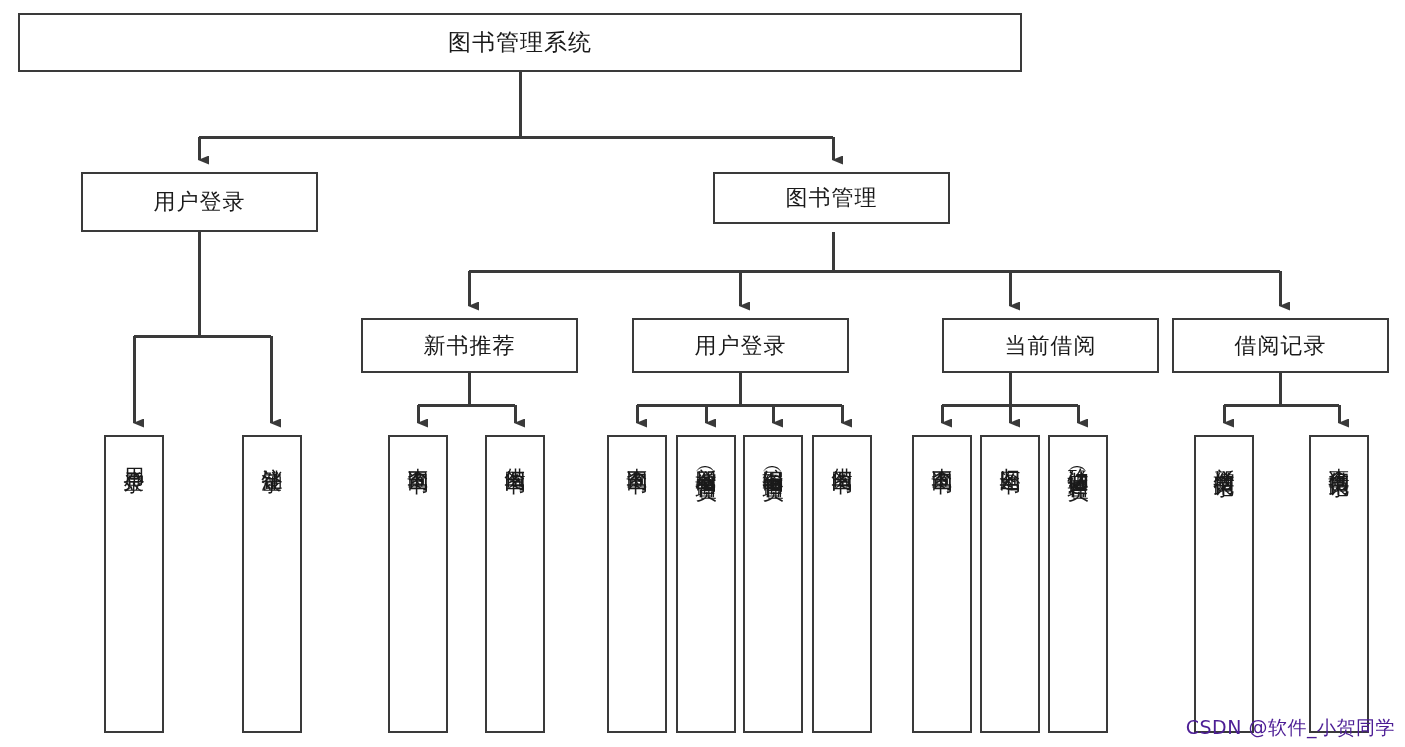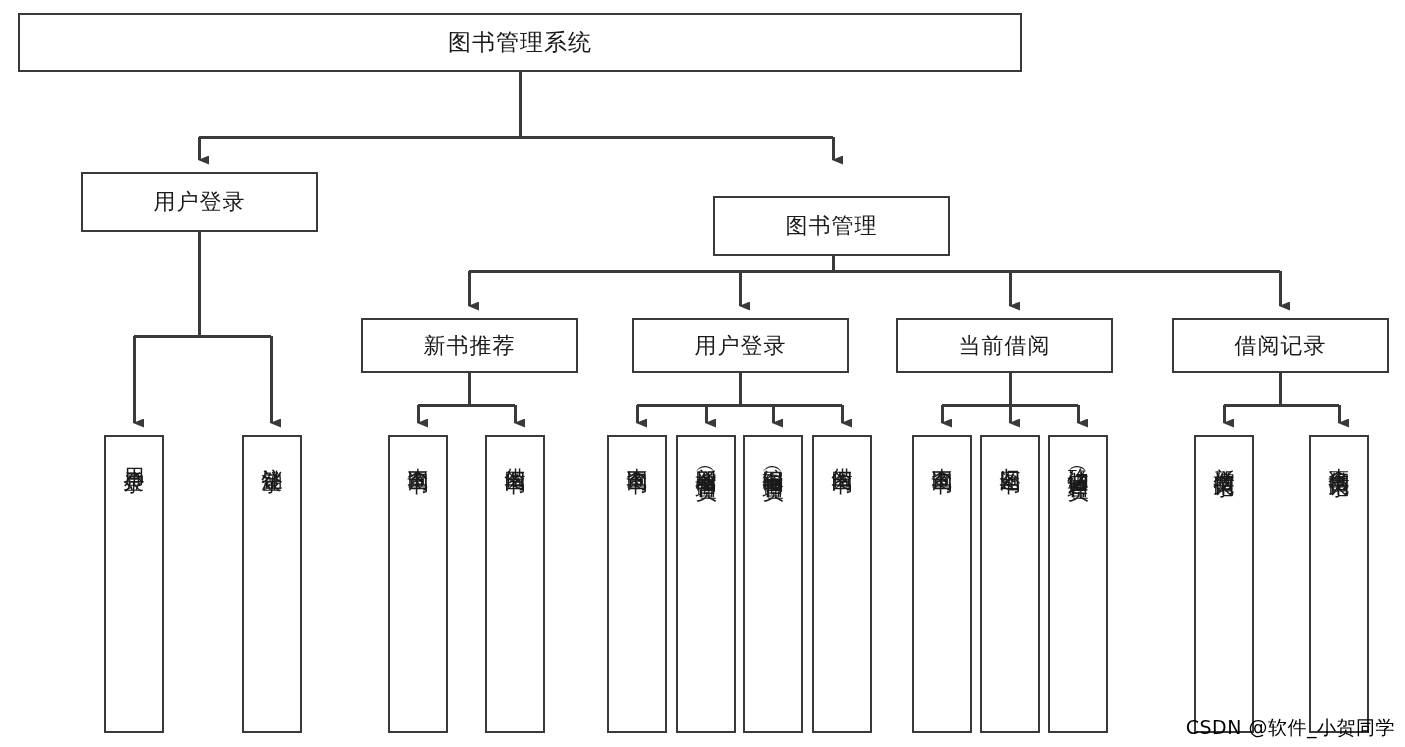--- a/index.html
+++ b/index.html
@@ -54,21 +54,21 @@
     white-space: nowrap;
   }
   .node.root {
     font-size: 23px;
   }
   .watermark {
     position: absolute;
     right: 10px;
     bottom: 6px;
     font-size: 19px;
-    color: #000000;
+    color: #4c1d95;
     white-space: nowrap;
     letter-spacing: 0.5px;
   }
 </style>
 </head>
 <body>
 
 <div id="diagram-root">
 
   <svg id="edges-layer" viewBox="0 0 1405 747" width="1405" height="747" xmlns="http://www.w3.org/2000/svg">
@@ -124,33 +124,33 @@
   </svg>
 
   <div class="node h root" style="left:18px; top:13px; width:1004px; height:59px;">
     <span>图书管理系统</span>
   </div>
 
   <div class="node h" style="left:81px; top:172px; width:237px; height:60px;">
     <span>用户登录</span>
   </div>
 
-  <div class="node h" style="left:713px; top:172px; width:237px; height:60px;margin-top:24px;">
+  <div class="node h" style="left:713px; top:172px; width:237px; height:52px;">
     <span>图书管理</span>
   </div>
 
   <div class="node h" style="left:361px; top:318px; width:217px; height:55px;align-items:center;">
     <span>新书推荐</span>
   </div>
 
   <div class="node h" style="left:632px; top:318px; width:217px; height:55px;">
     <span>用户登录</span>
   </div>
 
-  <div class="node h" style="left:896px; top:318px; width:217px; height:55px;">
+  <div class="node h" style="left:942px; top:318px; width:217px; height:55px;">
     <span>当前借阅</span>
   </div>
 
   <div class="node h" style="left:1172px; top:318px; width:217px; height:55px;font-family:Liberation Serif, serif;">
     <span>借阅记录</span>
   </div>
 
   <div class="node v" style="left:104px; top:435px; width:60px; height:298px;">
     <span class="vtext">用户登录</span>
   </div>

